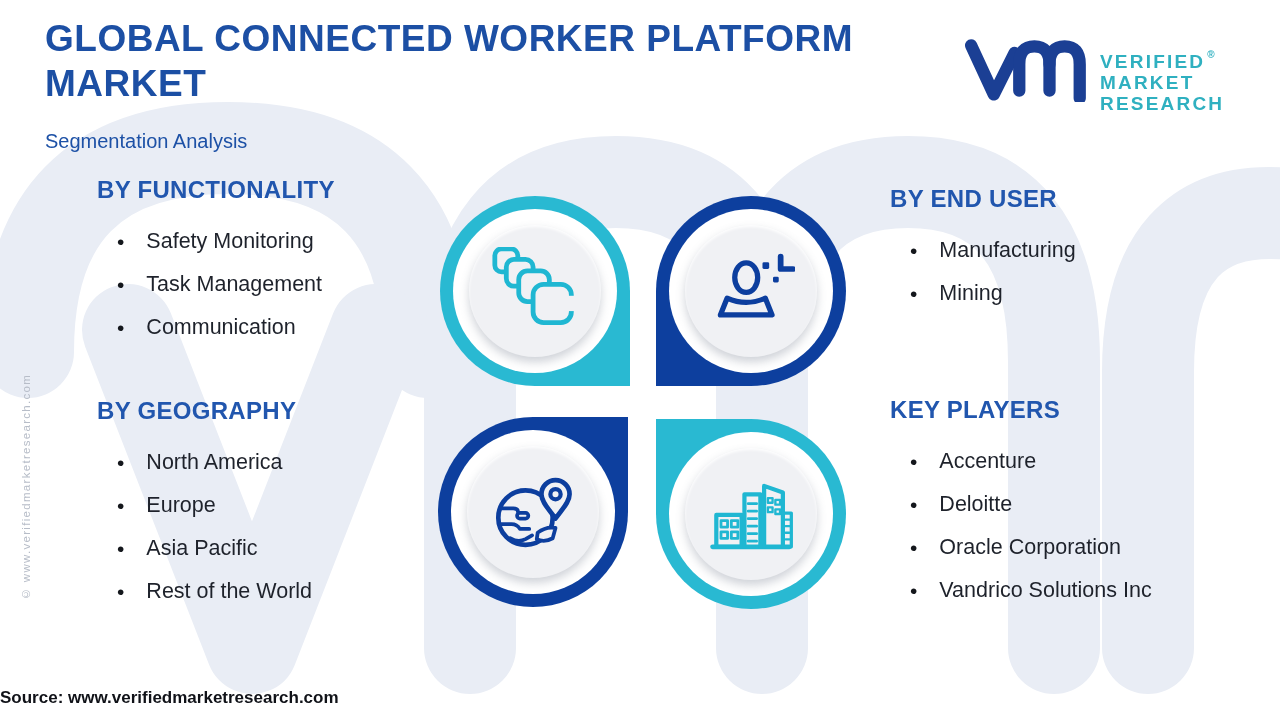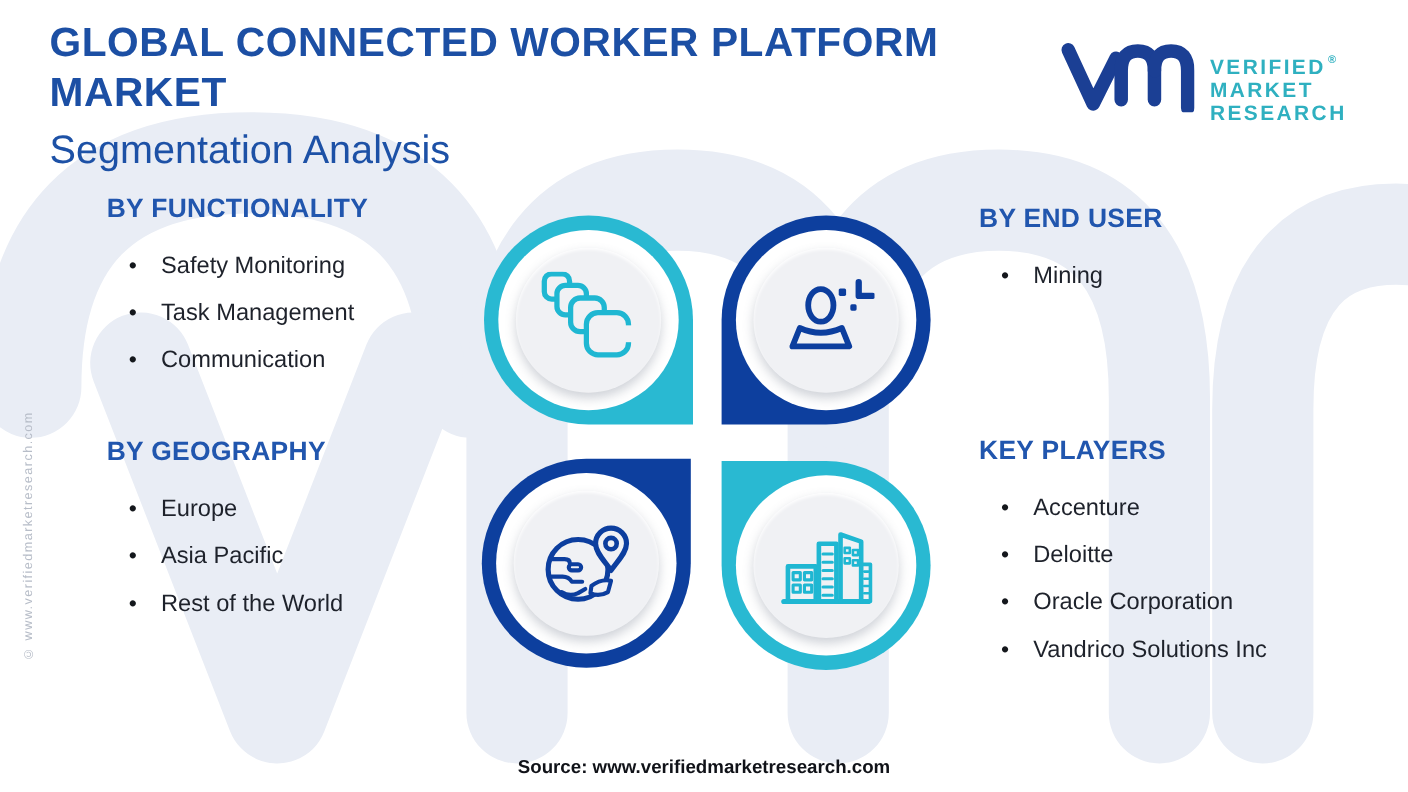--- a/index.html
+++ b/index.html
@@ -9,21 +9,21 @@
   }
   .wm { position:absolute; left:0; top:0; z-index:0; }
   .layer { position:absolute; z-index:1; }
 
   
   .title-block { left:45px; top:16px; width:900px; }
   .title-line {
     font-size:37px; line-height:45px; font-weight:700; letter-spacing:0.5px;
     color:#1c4fa4;
   }
-  .subtitle { margin-top:9px; font-size:36px; font-weight:500; color:#1d51a6; }
+  .subtitle { margin-top:24px; font-size:20px; font-weight:500; color:#1d51a6; }
 
   
   .logo { left:962px; top:34px; width:290px; height:76px; display:flex; align-items:flex-start; }
   .logo-mark { width:124px; height:68px; flex:0 0 auto; }
   .logo-text { margin-left:14px; padding-top:10px; color:#2fb0c0; font-weight:700;
                font-size:19px; line-height:21px; letter-spacing:2.2px; }
   .logo-text .reg { font-size:10px; vertical-align:10px; letter-spacing:0; margin-left:2px; color:#2fb0c0; }
 
   
   .seg-section { position:absolute; z-index:1; width:360px; }
@@ -41,21 +41,21 @@
   .q-tl { left:440px; top:196px; background:#29b9d2; border-radius:50% 50% 0 50%; }
   .q-tr { left:656px; top:196px; background:#0d3f9e; border-radius:50% 50% 50% 0; }
   .q-bl { left:438px; top:417px; background:#0d3f9e; border-radius:50% 0 50% 50%; }
   .q-br { left:656px; top:419px; background:#29b9d2; border-radius:0 50% 50% 50%; }
   .inner-white { position:absolute; inset:13px; background:#ffffff; border-radius:50%; }
   .inner-disc  { position:absolute; inset:29px; background:#f0f1f4; border-radius:50%;
                  box-shadow:0 5px 10px rgba(95,105,125,0.30), inset 0 2px 3px rgba(255,255,255,0.9);
                  display:flex; align-items:center; justify-content:center; }
 
   
-  .source { left:0; right:0; top:688px; text-align:center; font-size:17px; font-weight:600; color:#101218; }
+  .source { left:0; right:0; top:688px; font-size:17px; font-weight:600; color:#101218; }
   .vert-copy {
     left:20px; top:240px; height:360px;
     writing-mode:vertical-rl; transform:rotate(180deg);
     font-size:11.5px; letter-spacing:1.3px; color:#b7bdc8; white-space:nowrap;
   }
 </style>
 </head>
 <body>
 
 <div class="canvas">
@@ -103,28 +103,34 @@
       <li class="seg-item">
           <span>Communication</span>
         </li>
     </ul>
   </section>
 
   <section class="seg-section pos-end">
     <h2 class="seg-heading">BY END USER</h2>
     <ul class="seg-list">
       <li class="seg-item">
+          <span>Manufacturing</span>
+        </li>
+      <li class="seg-item">
           <span>Mining</span>
         </li>
     </ul>
   </section>
 
   <section class="seg-section pos-geo">
     <h2 class="seg-heading">BY GEOGRAPHY</h2>
     <ul class="seg-list">
+      <li class="seg-item">
+          <span>North America</span>
+        </li>
       <li class="seg-item">
           <span>Europe</span>
         </li>
       <li class="seg-item">
           <span>Asia Pacific</span>
         </li>
       <li class="seg-item">
           <span>Rest of the World</span>
         </li>
     </ul>

